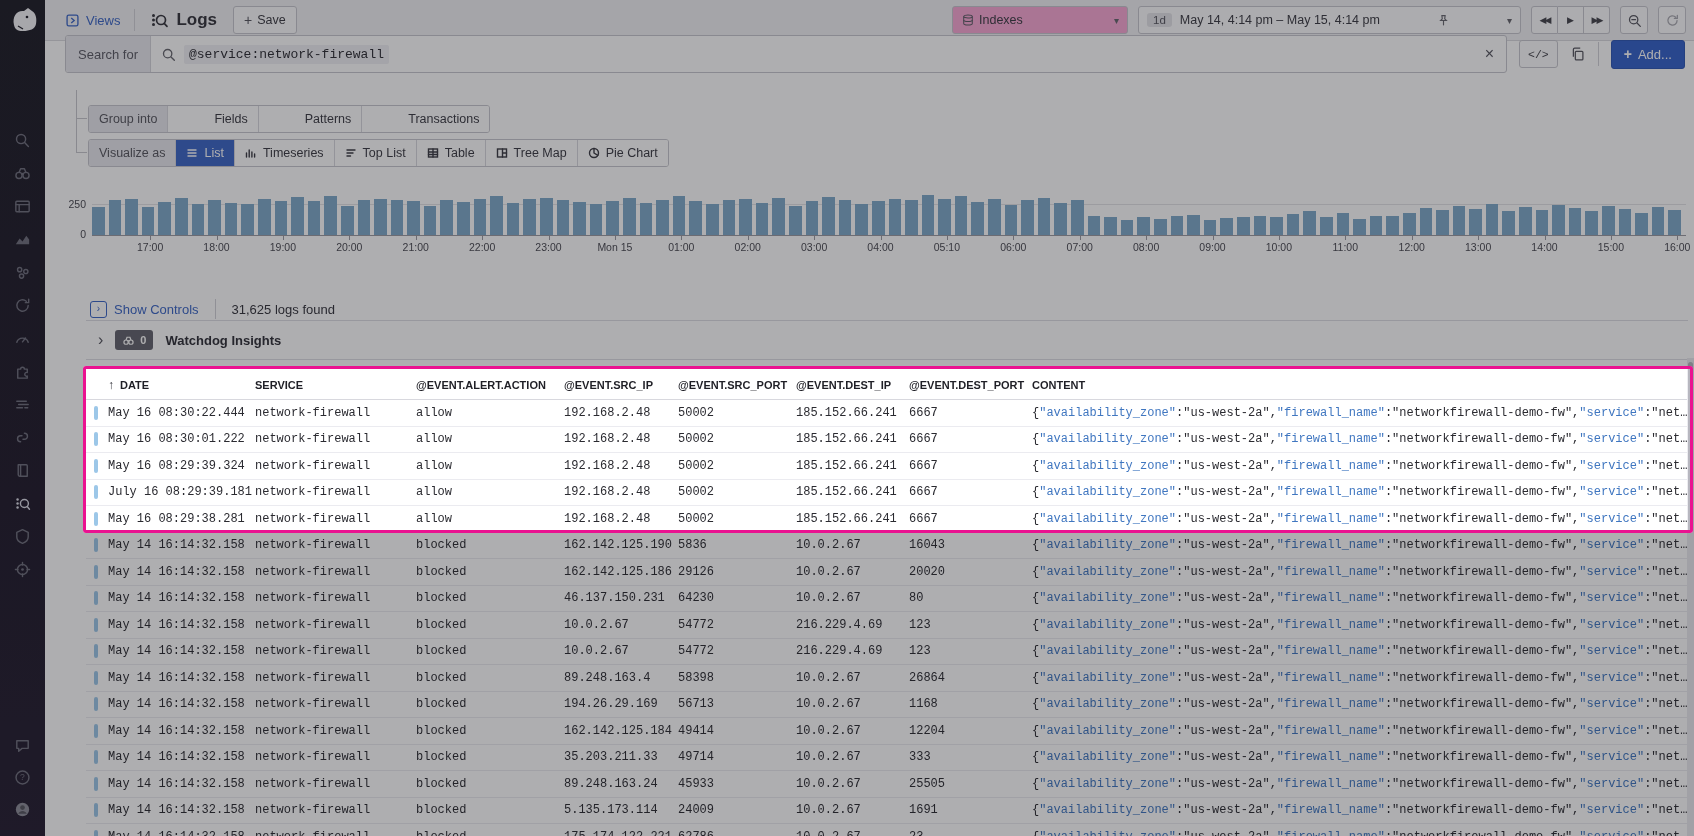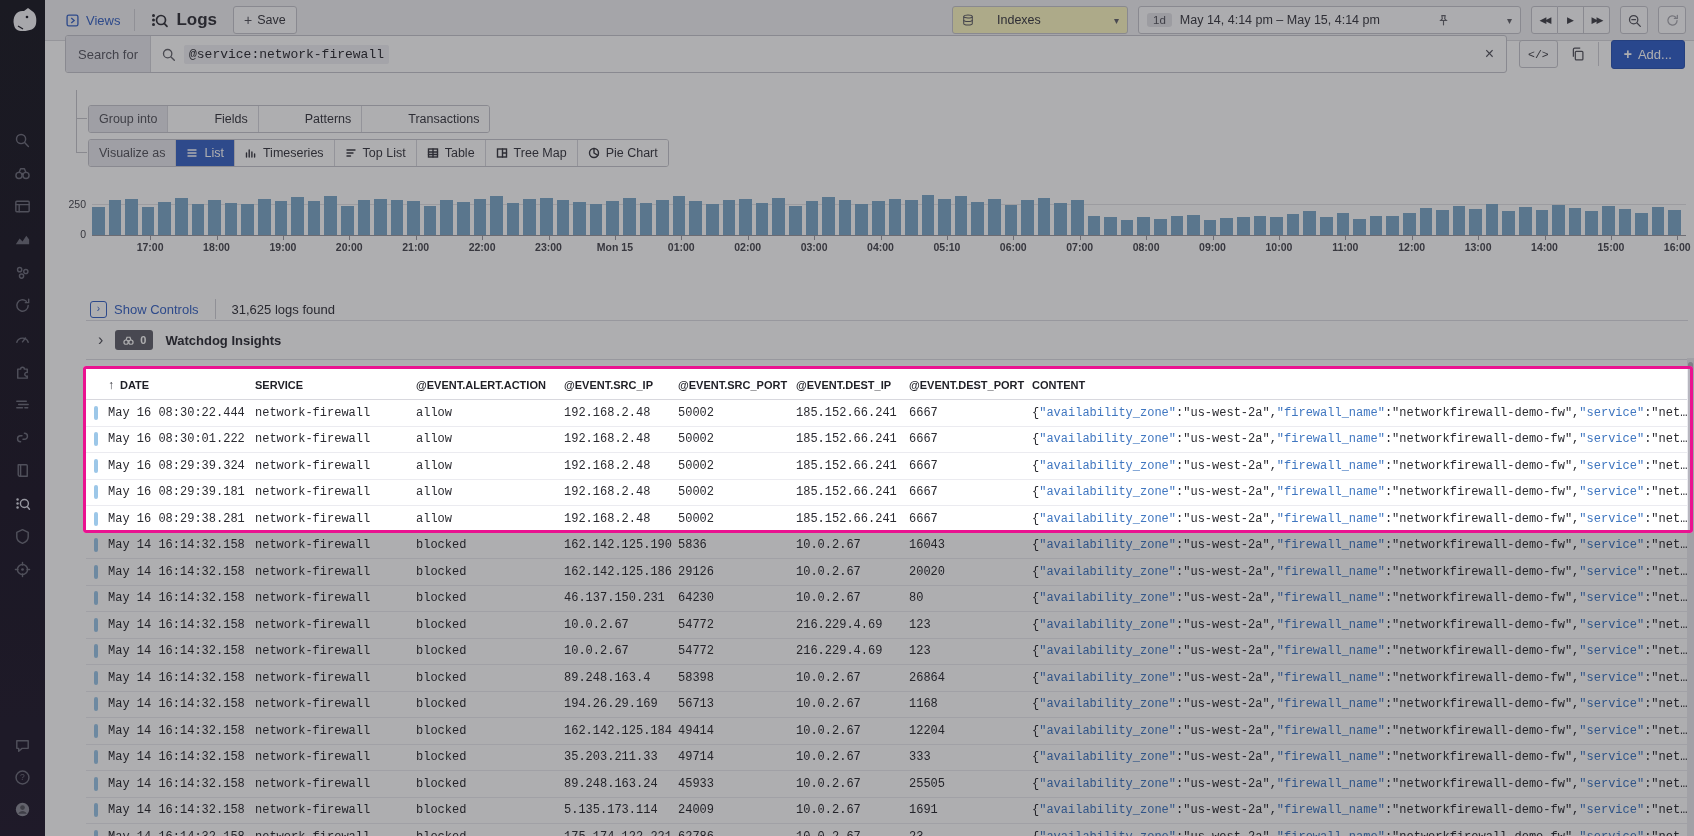--- a/index.html
+++ b/index.html
@@ -24,22 +24,22 @@
     border-bottom:1px solid #d9d9de;display:flex;align-items:center;z-index:2;}
   .views-btn{display:flex;align-items:center;gap:6px;margin-left:20px;color:#3b66c6;font-size:13px;cursor:pointer;}
   .views-btn svg{width:15px;height:15px;stroke:#3b66c6;fill:none;stroke-width:1.6;}
   .tb-divider{width:1px;height:22px;background:#d2d2d8;margin:0 14px;}
   .logs-title{display:flex;align-items:center;gap:7px;font-size:17px;font-weight:700;color:#33333b;}
   .logs-title svg{width:20px;height:20px;}
   .save-btn{margin-left:16px;height:26px;padding:0 10px;border:1px solid #c7c7ce;border-radius:3px;background:#fcfcfd;
     font-size:12.5px;color:#3a3a42;display:flex;align-items:center;gap:5px;cursor:pointer;}
   .save-btn .plus{font-size:14px;color:#55555e;}
   .tb-right{margin-left:auto;display:flex;align-items:center;margin-right:8px;}
-  .indexes-box{width:158px;height:26px;border:1px solid #c7c7ce;border-radius:3px;background:#fef9c3;display:flex;
-    align-items:center;padding:0 8px;font-size:12.5px;color:#3a3a42;gap:22px;cursor:pointer;}
+  .indexes-box{width:158px;height:26px;border:1px solid #c7c7ce;border-radius:3px;background:#f9a8d4;display:flex;
+    align-items:center;padding:0 8px;font-size:12.5px;color:#3a3a42;gap:4px;cursor:pointer;}
   .indexes-box svg{width:14px;height:14px;stroke:#5a5a64;fill:none;stroke-width:1.3;}
   .caret{margin-left:auto;font-size:10px;color:#66666e;}
   .time-box{width:365px;height:26px;border:1px solid #c7c7ce;border-radius:3px;background:#fcfcfd;display:flex;
     align-items:center;padding:0 8px;margin-left:10px;font-size:12.5px;color:#3a3a42;gap:8px;cursor:pointer;}
   .range-badge{background:#e4e4e9;border-radius:3px;padding:1px 6px;font-size:11.5px;color:#55555e;}
   .time-box .pin{margin-left:auto;}
   .time-box svg{width:13px;height:13px;stroke:#66666e;fill:none;stroke-width:1.4;}
   .nav-group{display:flex;margin-left:10px;}
   .nav-btn{width:25px;height:26px;border:1px solid #c7c7ce;background:#fcfcfd;display:flex;align-items:center;
     justify-content:center;font-size:9px;color:#44444c;cursor:pointer;}
@@ -84,21 +84,21 @@
   .viz-row{top:139px;}
 
   
   .histogram{position:absolute;left:92px;top:194px;width:1594px;height:62px;z-index:1;}
   .y-label{position:absolute;width:26px;text-align:right;font-size:10.5px;color:#4a4a52;left:-32px;}
   .gridline{position:absolute;left:0;top:10px;width:1594px;height:1px;background:#e3e3e7;}
   .bars{position:absolute;left:0;bottom:20px;width:1594px;height:42px;display:flex;align-items:flex-end;
     border-bottom:1px solid #9a9aa2;}
   .bar{width:12.6px;margin-right:4px;background:#7fa9c9;flex:none;}
   .axis{position:absolute;left:0;bottom:0;width:1594px;height:20px;}
-  .tick-label{position:absolute;top:5px;width:48px;text-align:center;font-size:10.5px;color:#4a4a52;font-weight:bold;}
+  .tick-label{position:absolute;top:5px;width:48px;text-align:center;font-size:10.5px;color:#4a4a52;}
   .tick-mark{position:absolute;top:0;width:1px;height:4px;background:#9a9aa2;}
 
   
   .controls-row{position:absolute;left:90px;top:294px;width:1596px;height:30px;display:flex;align-items:center;z-index:2;}
   .show-controls{display:flex;align-items:center;gap:7px;color:#3b66c6;font-size:13px;cursor:pointer;}
   .sc-icon{width:15px;height:15px;border:1.4px solid #3b66c6;border-radius:3px;display:flex;align-items:center;
     justify-content:center;font-size:10px;line-height:1;color:#3b66c6;}
   .cr-divider{width:1px;height:20px;background:#d2d2d8;margin:0 16px;}
   .logs-found{font-size:13px;color:#33333b;}
   .cr-right{margin-left:auto;display:flex;align-items:center;gap:10px;}
@@ -630,21 +630,21 @@
           <span class="c mono">192.168.2.48</span>
           <span class="c mono">50002</span>
           <span class="c mono">185.152.66.241</span>
           <span class="c mono">6667</span>
           <span class="c mono content"><span class="tk">{</span><span class="key">"availability_zone"</span><span class="tk">:</span><span class="tk">"us-west-2a",</span><span class="key">"firewall_name"</span><span class="tk">:</span><span class="tk">"networkfirewall-demo-fw",</span><span class="key">"service"</span><span class="tk">:</span><span class="tk">"net…</span></span>
         </div>
         <div class="log-row">
           <span class="c ind">
             <i></i>
           </span>
-          <span class="c mono">May 16 08:29:39.181</span>
+          <span class="c mono">July 16 08:29:39.181</span>
           <span class="c mono">network-firewall</span>
           <span class="c mono">allow</span>
           <span class="c mono">192.168.2.48</span>
           <span class="c mono">50002</span>
           <span class="c mono">185.152.66.241</span>
           <span class="c mono">6667</span>
           <span class="c mono content"><span class="tk">{</span><span class="key">"availability_zone"</span><span class="tk">:</span><span class="tk">"us-west-2a",</span><span class="key">"firewall_name"</span><span class="tk">:</span><span class="tk">"networkfirewall-demo-fw",</span><span class="key">"service"</span><span class="tk">:</span><span class="tk">"net…</span></span>
         </div>
         <div class="log-row">
           <span class="c ind">

